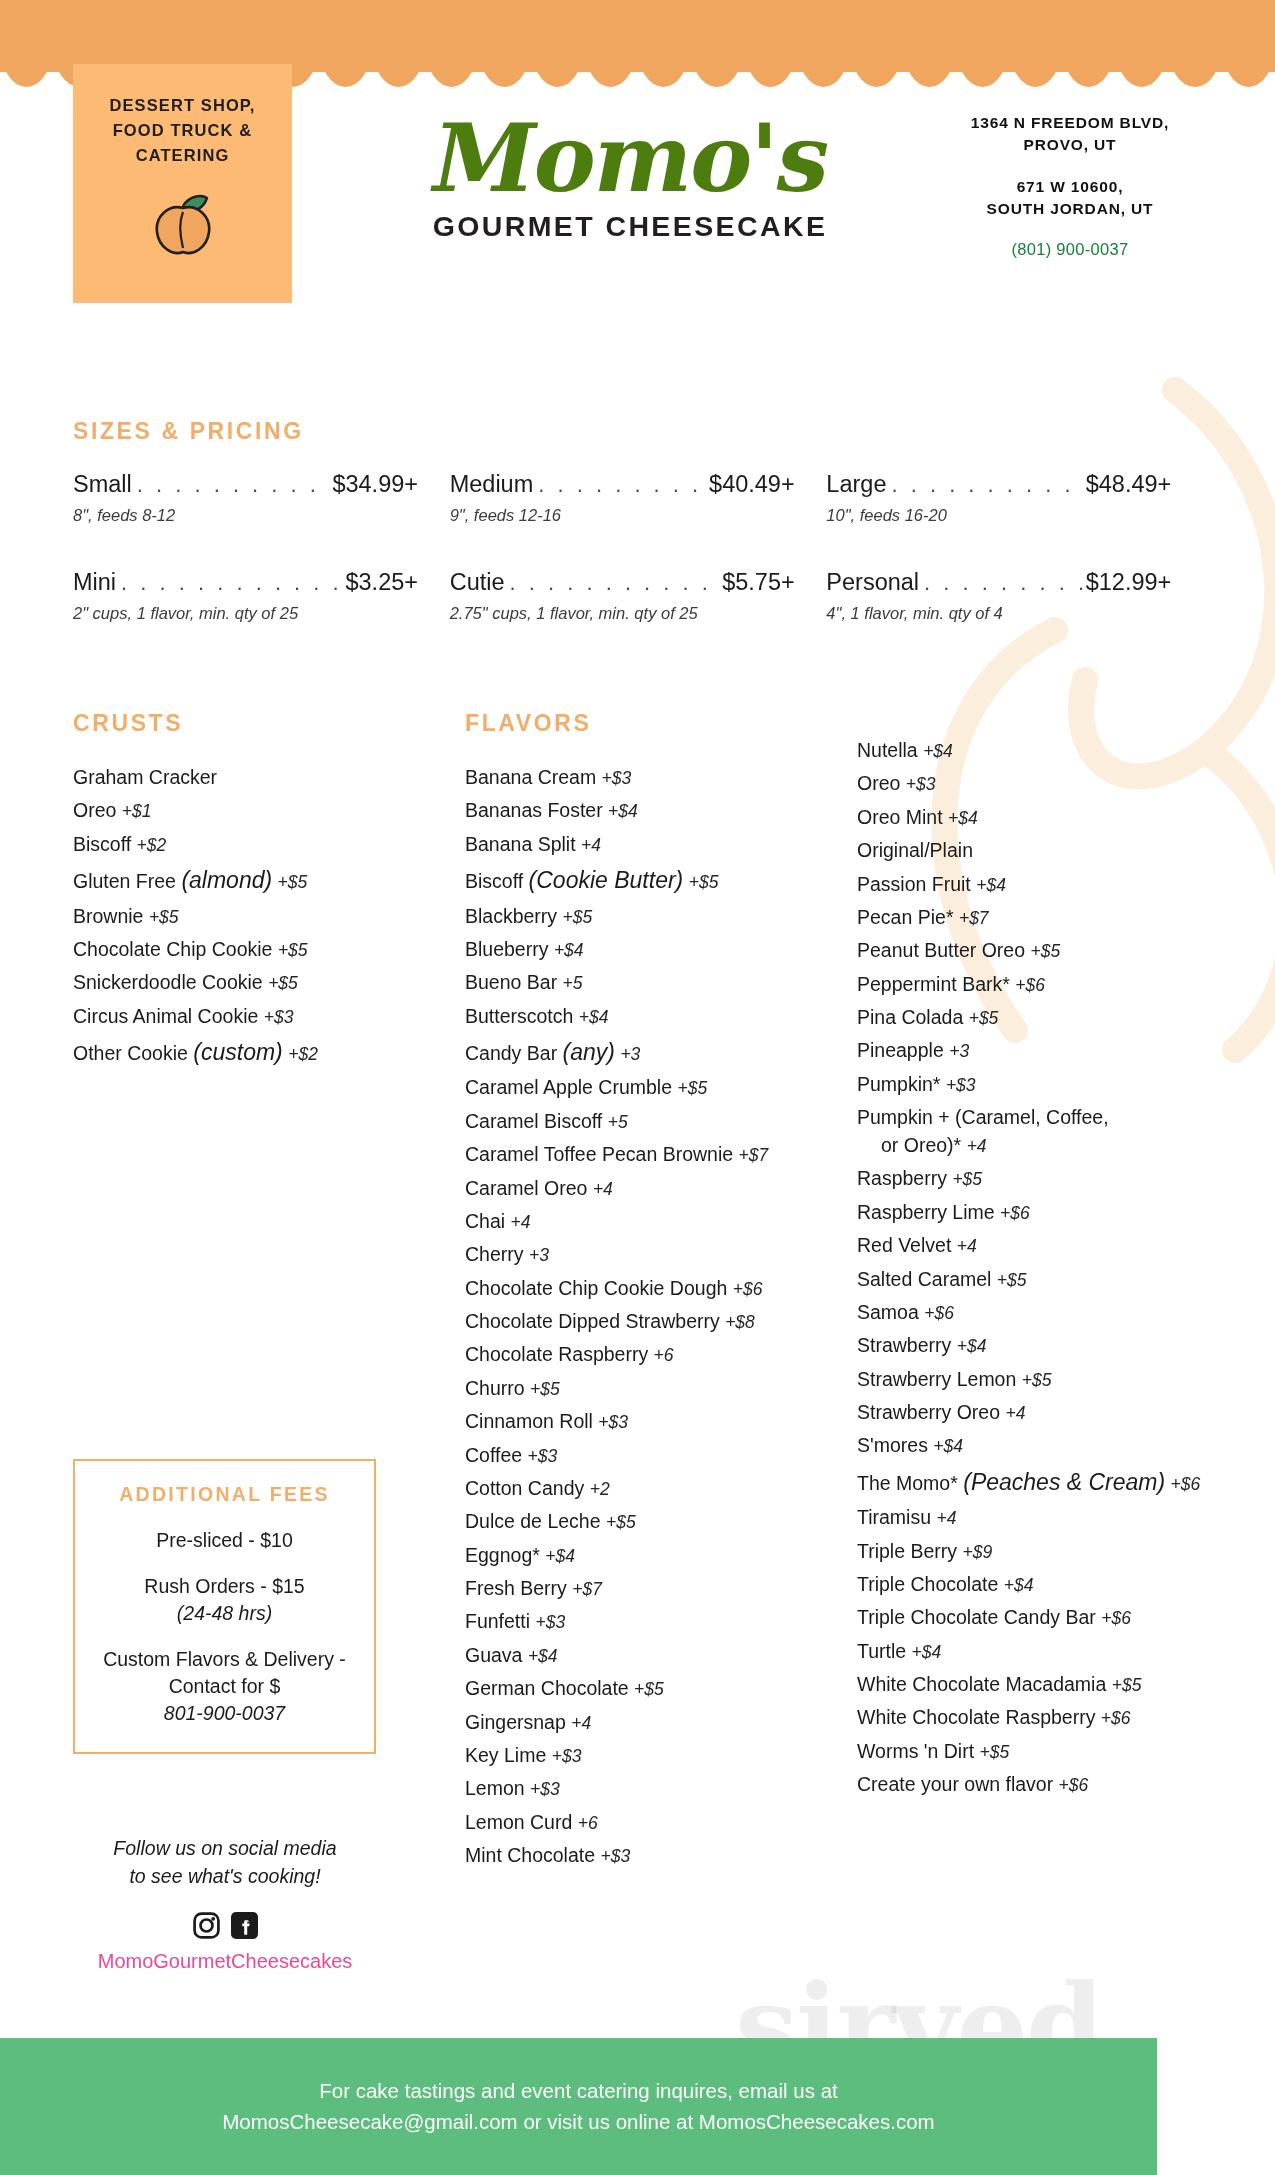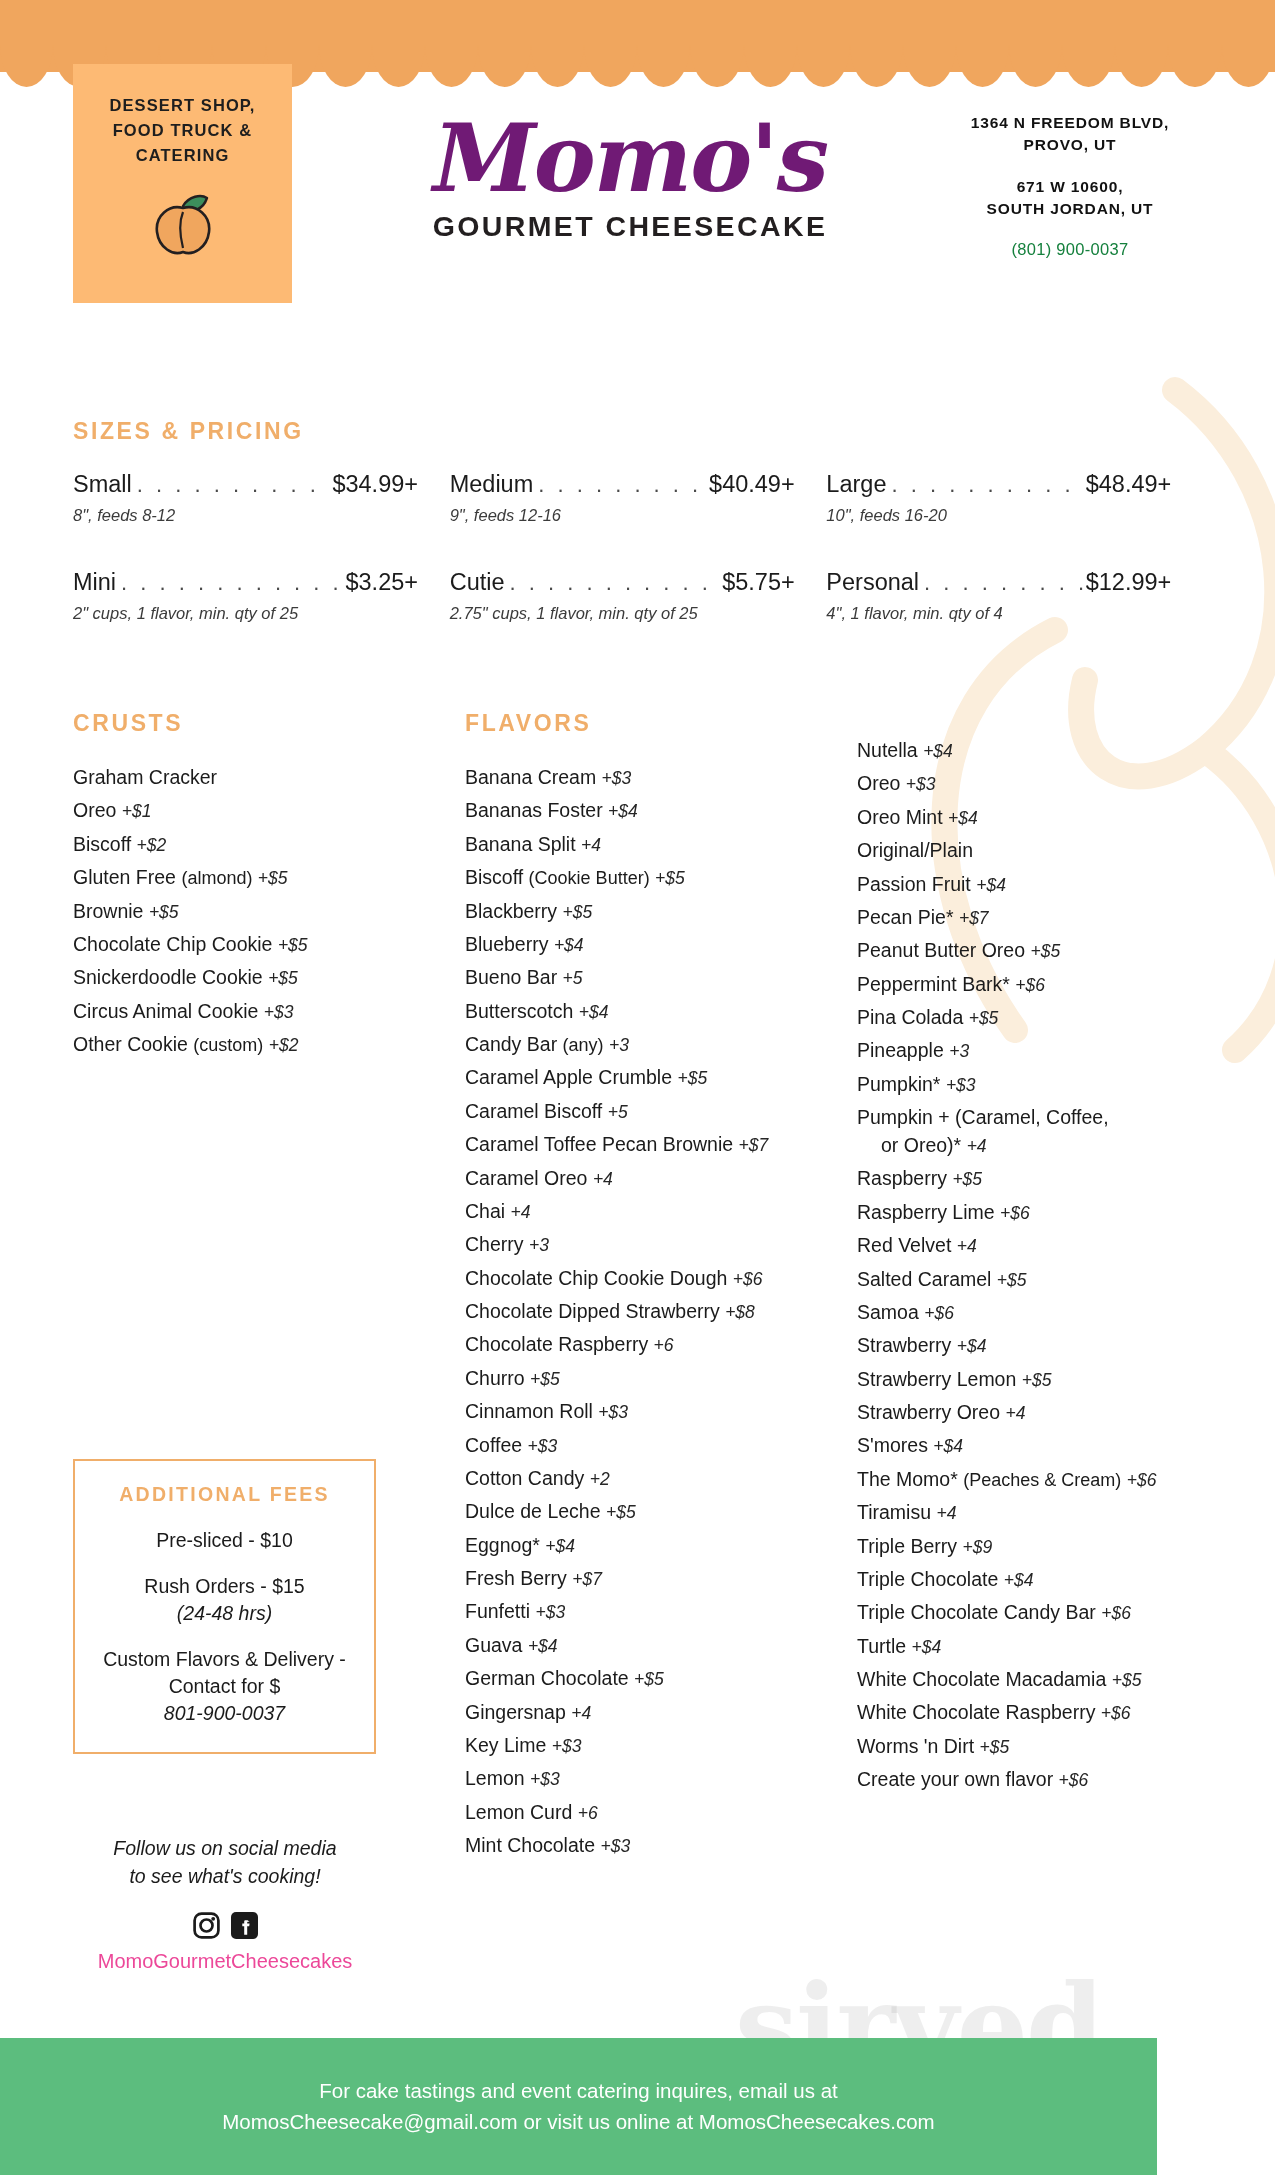--- a/index.html
+++ b/index.html
@@ -41,21 +41,21 @@
   #peach-icon { margin:18px auto 0; display:block; }
 
   
   #logo-block {
     position:absolute; left:390px; top:115px; width:480px;
     text-align:center; z-index:3;
   }
   #logo-script {
     font-family:"DejaVu Serif", serif;
     font-style:italic; font-weight:bold;
-    font-size:93px; line-height:0.95; color:#701a75;
+    font-size:93px; line-height:0.95; color:#4d7c0f;
     letter-spacing:-2px;
   }
   #logo-sub {
     font-size:28.5px; font-weight:bold; letter-spacing:2.4px;
     color:#231F20; margin-top:7px;
   }
 
   
   #address-block {
     position:absolute; left:905px; top:112px; width:330px;
@@ -113,21 +113,21 @@
   .list-col { position:absolute; top:0; }
   #col-crusts { left:0; width:360px; }
   #col-fl1 { left:392px; width:392px; }
   #col-fl2 { left:784px; width:376px; }
 
   .item-list { margin-top:27px; }
   .item {
     font-size:19.5px; color:#1b1b1b; line-height:1.43;
     margin-bottom:5.5px;
   }
-  .item .paren { font-size:18px; }
+  .item .paren { font-style:italic; font-size:23px; }
   .item .add { font-style:italic; font-size:17.5px; color:#262626; }
   .item .cont { display:block; padding-left:24px; }
 
   
   #fees {
     position:absolute; left:73px; top:1459px; width:303px;
     border:2px solid #F0AE6A; z-index:2;
     padding:22px 25px 26px; text-align:center;
   }
   #fees .fee-title {

